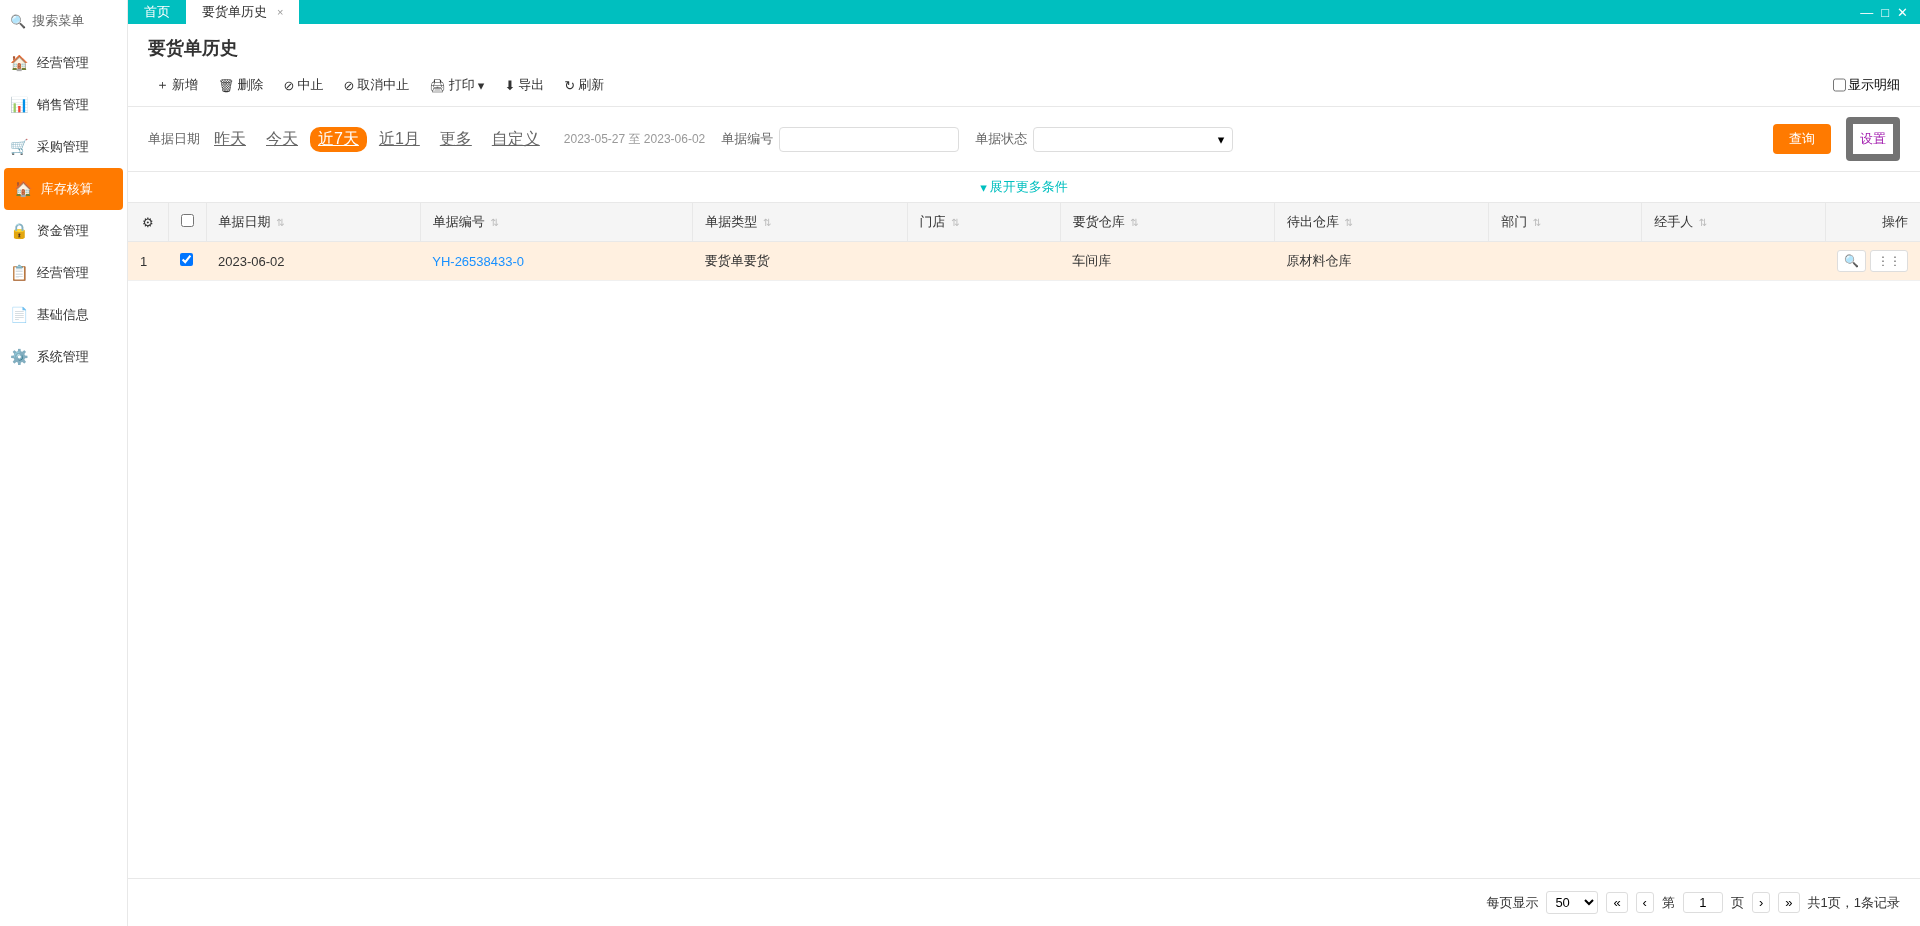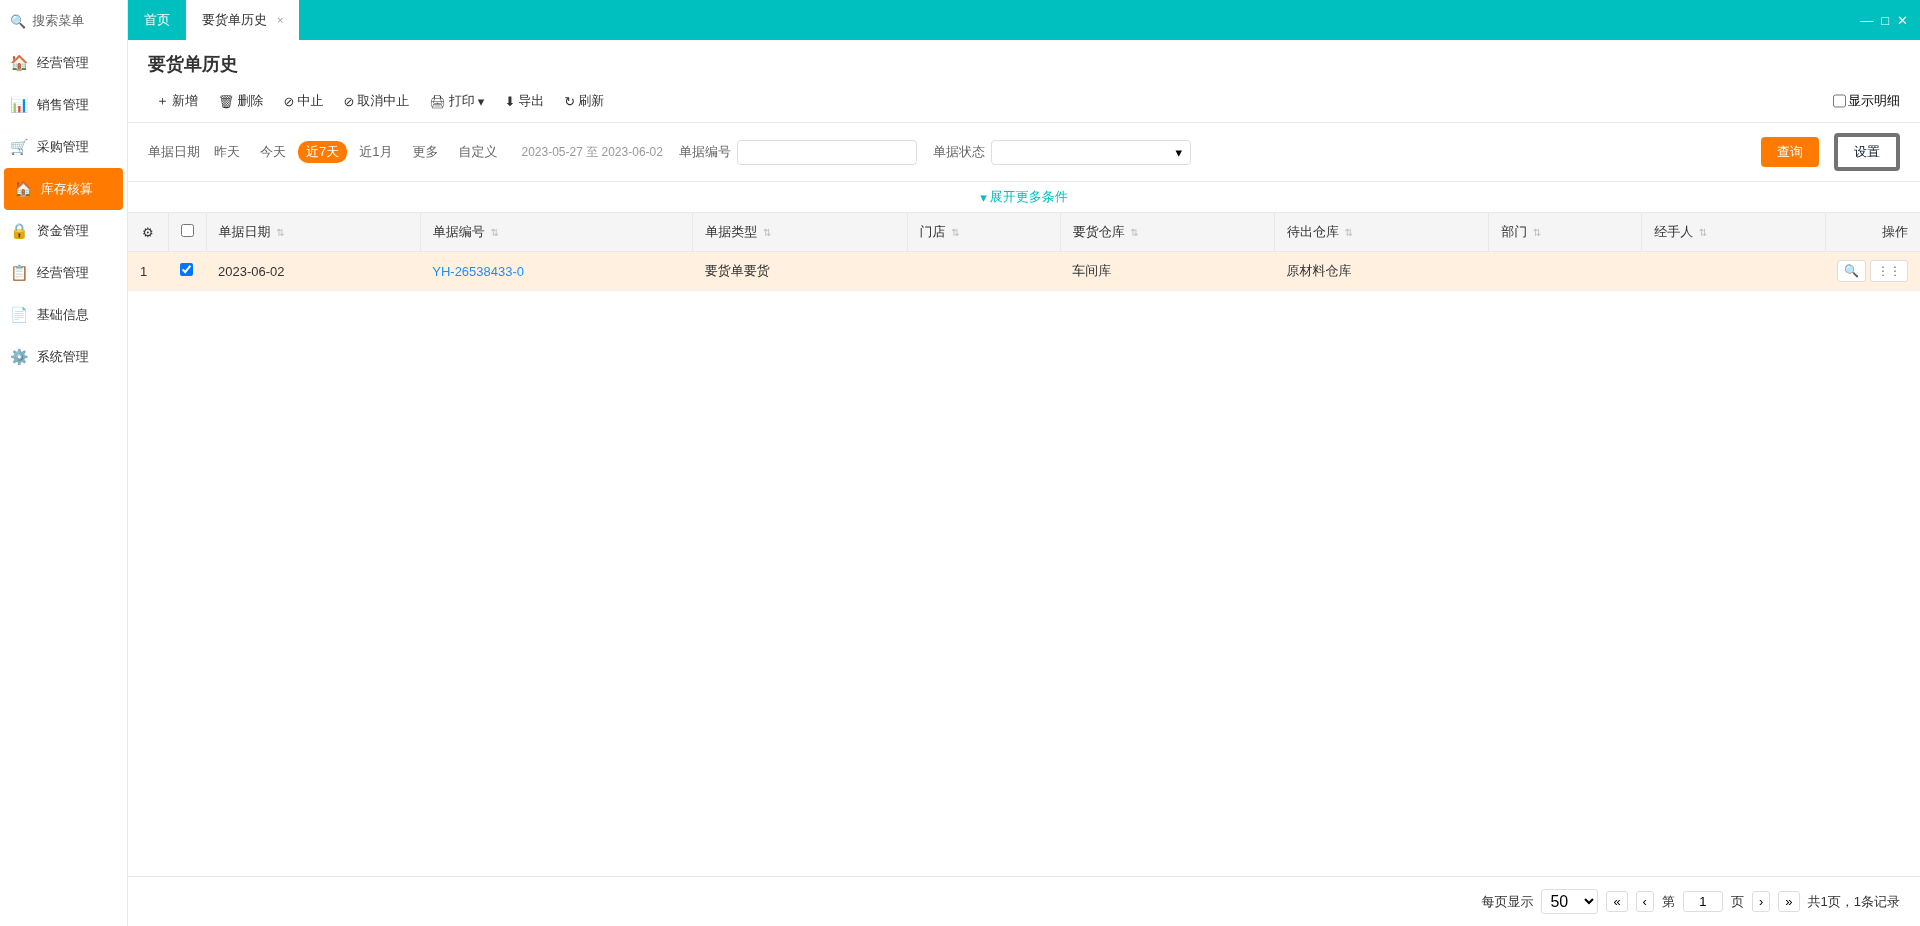--- a/index.html
+++ b/index.html
@@ -43,21 +43,21 @@
     
     .main {
       flex: 1;
       display: flex;
       flex-direction: column;
       overflow: hidden;
     }
 
     
     .topbar {
-      height: 40px;
+      height: 24px;
       background: #00bfbf;
       display: flex;
       align-items: center;
       padding: 0 0 0 0;
       gap: 0;
       flex-shrink: 0;
     }
     .topbar-tab {
       height: 40px;
       padding: 0 16px;
@@ -124,24 +124,24 @@
       background: #ff7a00;
       color: #fff;
       border: none;
       border-radius: 4px;
       padding: 6px 16px;
       cursor: pointer;
       font-size: 13px;
     }
     .btn-secondary {
       background: #fff;
-      color: #0f172a;
-      border: 4px solid #737373;
+      color: #a21caf;
+      border: 7px solid #737373;
       border-radius: 4px;
-      padding: 6px 16px;
+      padding: 6px 7px;
       cursor: pointer;
       font-size: 13px;
     }
     .toolbar-right {
       margin-left: auto;
       display: flex;
       gap: 2px;
     }
 
     
@@ -163,22 +163,23 @@
     .filter-label { color: #666; font-size: 13px; white-space: nowrap; }
     .filter-date-options {
       display: flex;
       align-items: center;
       gap: 4px;
     }
     .date-opt {
       padding: 2px 8px;
       border-radius: 10px;
       cursor: pointer;
-      font-size: 13px;
+      font-size: 16px;
       color: #666;
+      text-decoration: underline;
     }
     .date-opt.active {
       background: #ff7a00;
       color: #fff;
     }
     .date-range { font-size: 12px; color: #999; }
     .filter-input {
       border: 1px solid #ddd;
       border-radius: 4px;
       padding: 4px 8px;
@@ -276,21 +277,21 @@
       gap: 8px;
       font-size: 13px;
       color: #333;
       border-top: 1px solid #e8e8e8;
       flex-shrink: 0;
     }
     .page-size-select {
       border: 1px solid #ddd;
       border-radius: 3px;
       padding: 2px 4px;
-      font-size: 16px;
+      font-size: 13px;
       background: #fff;
     }
     .page-btn {
       border: 1px solid #ddd;
       background: #fff;
       padding: 2px 6px;
       cursor: pointer;
       border-radius: 3px;
       font-size: 13px;
     }

